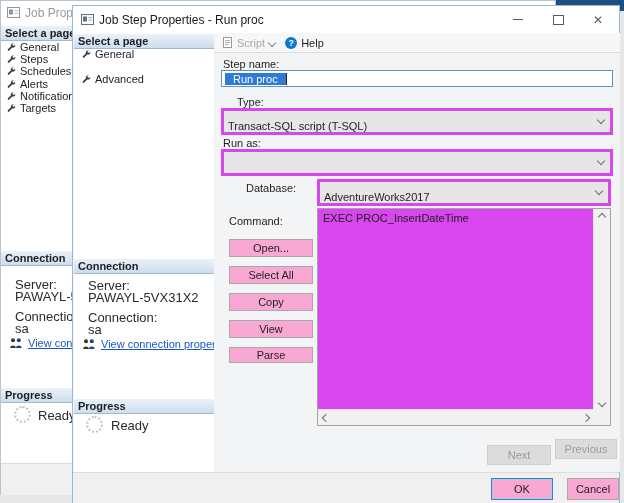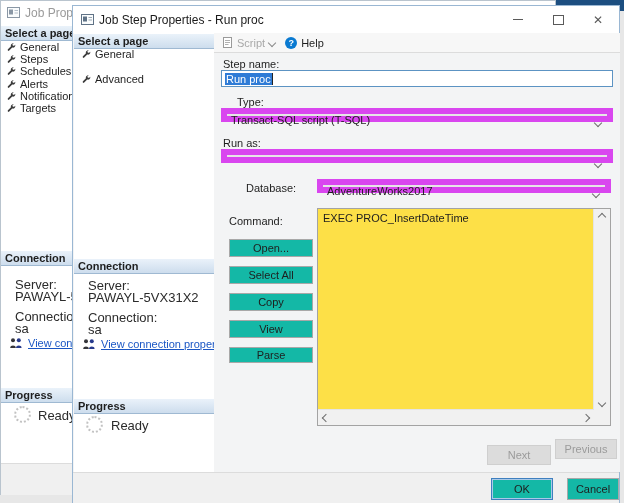--- a/index.html
+++ b/index.html
@@ -42,33 +42,33 @@
                display:flex;align-items:center;justify-content:center;margin-left:10px;}
   
   .chev{display:inline-block;width:5px;height:5px;border-right:1.4px solid #6e6e6e;border-bottom:1.4px solid #6e6e6e;}
   .chev.down{transform:rotate(45deg);}
   .chev.up{transform:rotate(-135deg);}
   .chev.left{transform:rotate(135deg);}
   .chev.right{transform:rotate(-45deg);}
   
   .input{position:absolute;box-sizing:border-box;height:17px;background:#fff;border:1px solid #5c93c3;
          padding:1px 3px;display:flex;align-items:center;}
-  .selected-text{background:#2e7bd6;color:#fff;padding:0 1px;}
+  .selected-text{background:#2e7bd6;color:#fff;padding:0 8px;}
   .caret-line{display:inline-block;width:1px;height:12px;background:#222;margin-left:0px;}
-  .combo{position:absolute;box-sizing:border-box;height:14px;background:#e6e6e6;border:6px solid #d946ef;
-         display:flex;align-items:flex-start;padding:0 18px 0 4px;cursor:default;}
+  .combo{position:absolute;box-sizing:border-box;height:27px;background:#e6e6e6;border:3px solid #d946ef;
+         display:flex;align-items:flex-end;padding:0 18px 0 4px;cursor:default;}
   .combo .chev{position:absolute;right:6px;top:6px;}
-  .cmdbox{position:absolute;box-sizing:border-box;background:#fde047;border:1px solid #a3a3a3;}
+  .cmdbox{position:absolute;box-sizing:border-box;background:#d946ef;border:1px solid #a3a3a3;}
   .cmdtext{position:absolute;left:5px;top:3px;right:20px;white-space:pre;}
   .vscroll{position:absolute;top:0;right:0;bottom:15px;width:16px;background:#f1f1f1;border-left:1px solid #e4e4e4;}
   .hscroll{position:absolute;left:0;right:16px;bottom:0;height:15px;background:#f1f1f1;border-top:1px solid #e4e4e4;}
   .scorner{position:absolute;right:0;bottom:0;width:16px;height:15px;background:#f1f1f1;}
   .sarrow{position:absolute;display:flex;align-items:center;justify-content:center;width:16px;height:15px;cursor:default;}
   
-  .btn{position:absolute;box-sizing:border-box;background:#14b8a6;border:1px solid #a8a8a8;
+  .btn{position:absolute;box-sizing:border-box;background:#f9a8d4;border:1px solid #a8a8a8;
        display:flex;align-items:center;justify-content:center;cursor:default;white-space:nowrap;}
   .btn.disabled{background:#dcdcdc;border-color:#cfcfcf;color:#9b9b9b;}
   .btn.focused{border:1px solid #3f7fbf;box-shadow:inset 0 0 0 1px #a9c9e8;}
   .sidebar{position:absolute;background:#fff;}
   .mainarea{position:absolute;background:#f3f4f5;}
   .footerline{position:absolute;left:0;right:0;height:1px;background:#dcdcdc;}
   .footer{position:absolute;left:0;right:0;background:#f0f0f0;}
   svg{display:block;}
 </style>
 </head>

